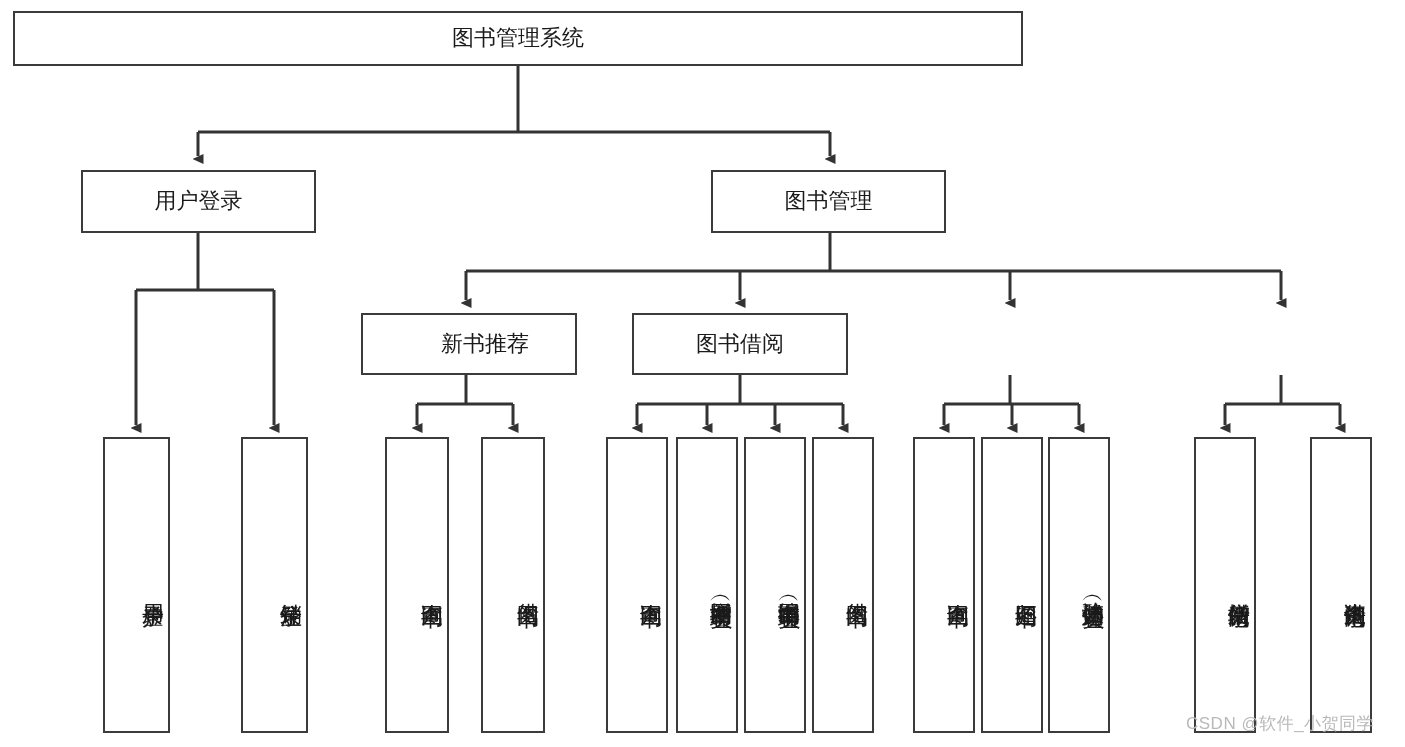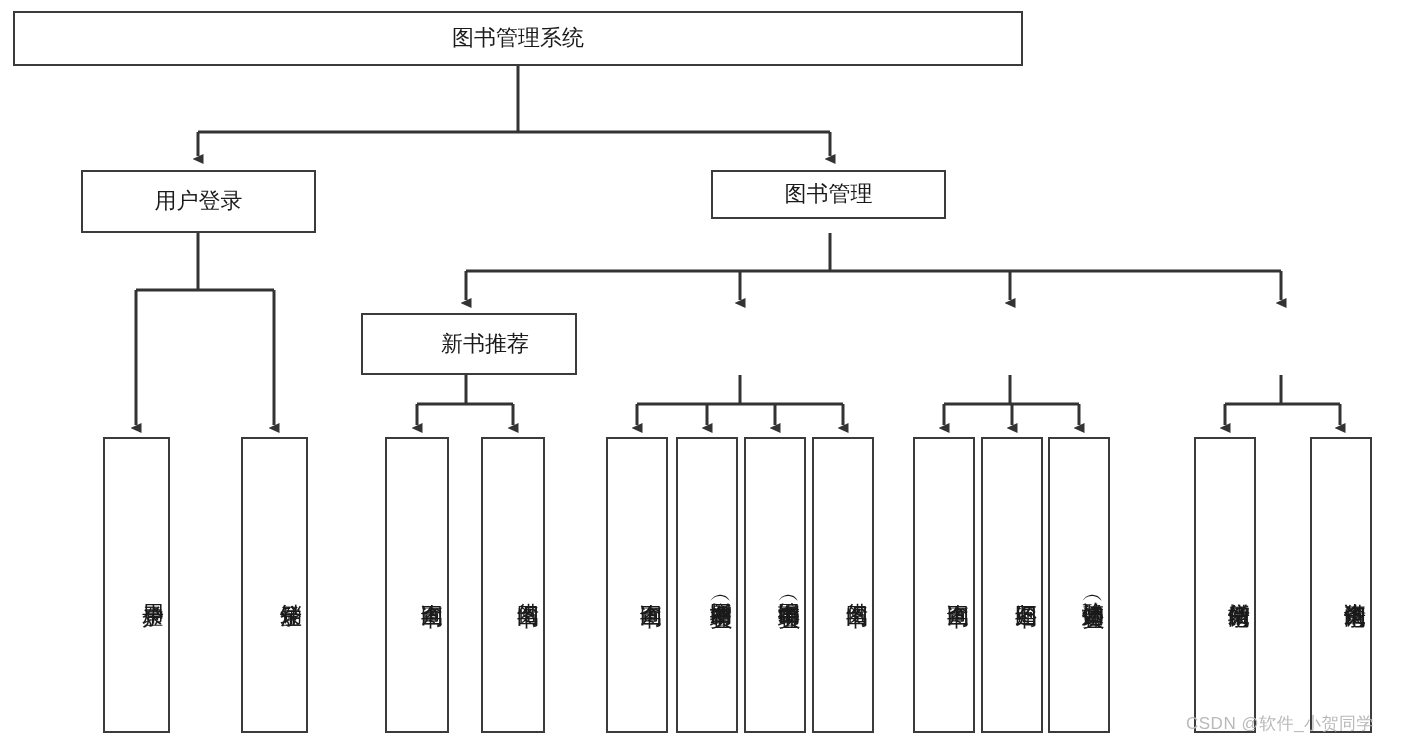--- a/index.html
+++ b/index.html
@@ -119,26 +119,29 @@
     </g>
   </svg>
 
   <div class="node h" style="left:13px; top:11px; width:1010px; height:55px;">
     <span>图书管理系统</span>
   </div>
 
   <div class="node h" style="left:81px; top:170px; width:235px; height:63px;">
     <span>用户登录</span>
   </div>
-  <div class="node h" style="left:711px; top:170px; width:235px; height:49px;">
+  <div class="node h" style="left:711px; top:170px; width:235px; height:63px;">
     <span>图书管理</span>
   </div>
 
   <div class="node h" style="left:361px; top:313px; width:216px; height:62px;padding-left:32px;">
     <span>新书推荐</span>
+  </div>
+  <div class="node h" style="left:632px; top:313px; width:216px; height:62px;">
+    <span>图书借阅</span>
   </div>
 
   <div class="node v" style="left:103px; top:437px; width:67px; height:296px;">
     <span class="vlabel">用户登录</span>
   </div>
   <div class="node v" style="left:241px; top:437px; width:67px; height:296px;">
     <span class="vlabel">注销登录</span>
   </div>
 
   <div class="node v" style="left:385px; top:437px; width:64px; height:296px;">

